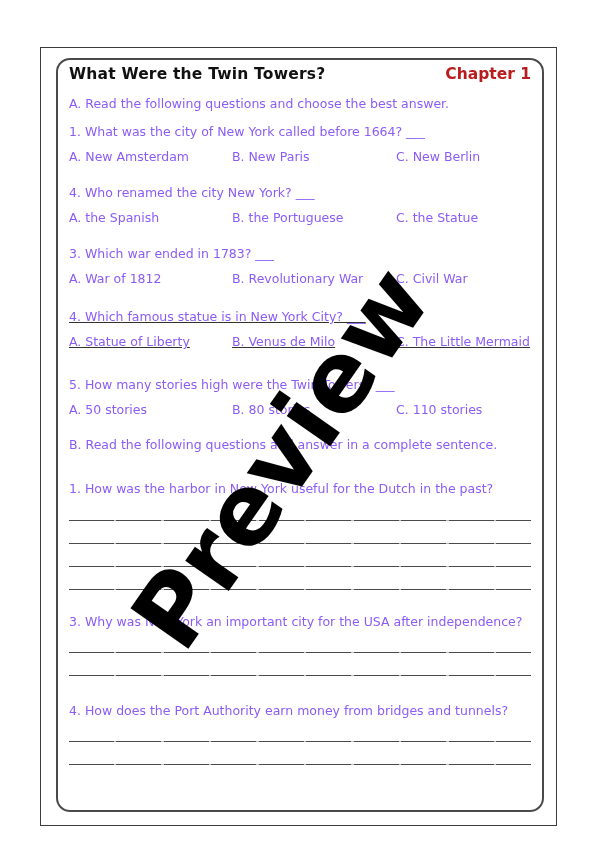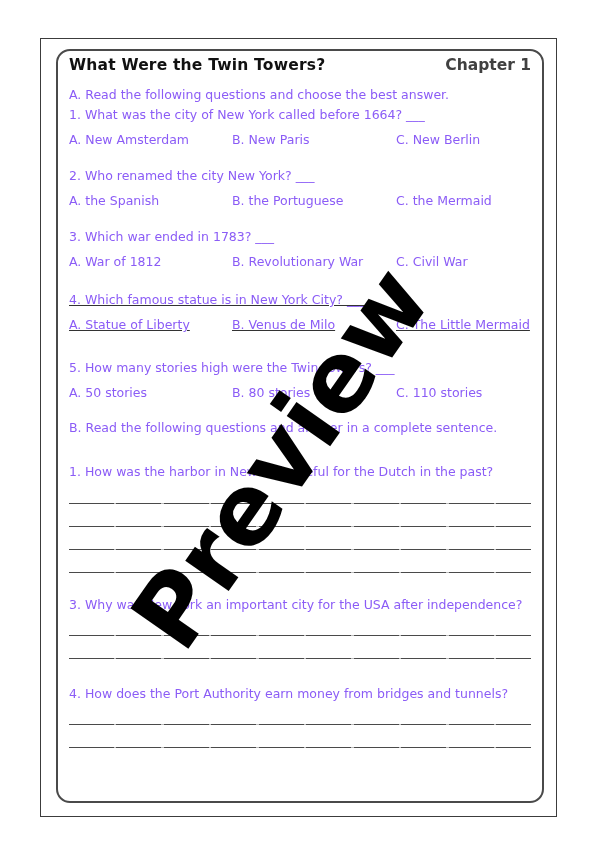--- a/index.html
+++ b/index.html
@@ -12,21 +12,21 @@
     width: 600px;
     height: 852px;
     background: #ffffff;
     font-family: "DejaVu Sans", "Liberation Sans", sans-serif;
     color: #333333;
     overflow: hidden;
   }
   .outer-border {
     position: absolute;
     left: 40px;
-    top: 38px;
+    top: 47px;
     width: 515px;
     height: 777px;
     border: 1.5px solid #3c3c3c;
     background: #ffffff;
   }
   .inner-box {
     position: absolute;
     left: 15px;
     top: 10px;
     right: 12px;
@@ -44,31 +44,31 @@
   }
   .doc-title {
     font-size: 15.5px;
     font-weight: bold;
     color: #111111;
     letter-spacing: 0.2px;
   }
   .chapter-label {
     font-size: 15.5px;
     font-weight: bold;
-    color: #404040;
+    color: #b91c1c;
   }
   .txt {
     font-size: 12.5px;
     line-height: 16px;
     color: #8b5cf6;
     white-space: nowrap;
   }
   .instr-a { margin-top: 13px; }
   .qa { margin-top: 20px; }
-  .qa.first { margin-top: 4px; }
+  .qa.first { margin-top: 12px; }
   .qa.q4 { margin-top: 22px; text-decoration: underline; }
   .qa.q5 { margin-top: 27px; }
   .opts {
     display: grid;
     grid-template-columns: 163px 164px 1fr;
     margin-top: 9px;
   }
   .instr-b { margin-top: 19px; }
   .qb-text { margin-top: 23px; }
   .qb-text.bq1 { margin-top: 28px; }
@@ -112,25 +112,25 @@
       <div class="qa first">
         <div class="txt">1. What was the city of New York called before 1664? ___</div>
         <div class="opts">
           <span class="txt">A. New Amsterdam</span>
           <span class="txt">B. New Paris</span>
           <span class="txt">C. New Berlin</span>
         </div>
       </div>
 
       <div class="qa">
-        <div class="txt">2. Who renamed the city New York? ___</div>
+        <div class="txt">4. Who renamed the city New York? ___</div>
         <div class="opts">
           <span class="txt">A. the Spanish</span>
           <span class="txt">B. the Portuguese</span>
-          <span class="txt">C. the Mermaid</span>
+          <span class="txt">C. the Statue</span>
         </div>
       </div>
 
       <div class="qa">
         <div class="txt">3. Which war ended in 1783? ___</div>
         <div class="opts">
           <span class="txt">A. War of 1812</span>
           <span class="txt">B. Revolutionary War</span>
           <span class="txt">C. Civil War</span>
         </div>

